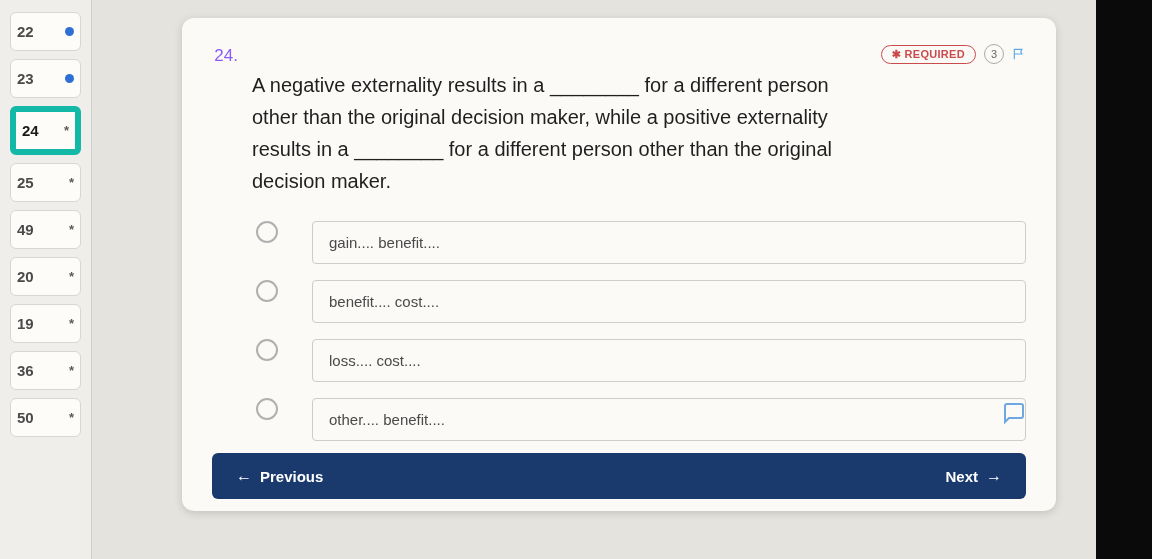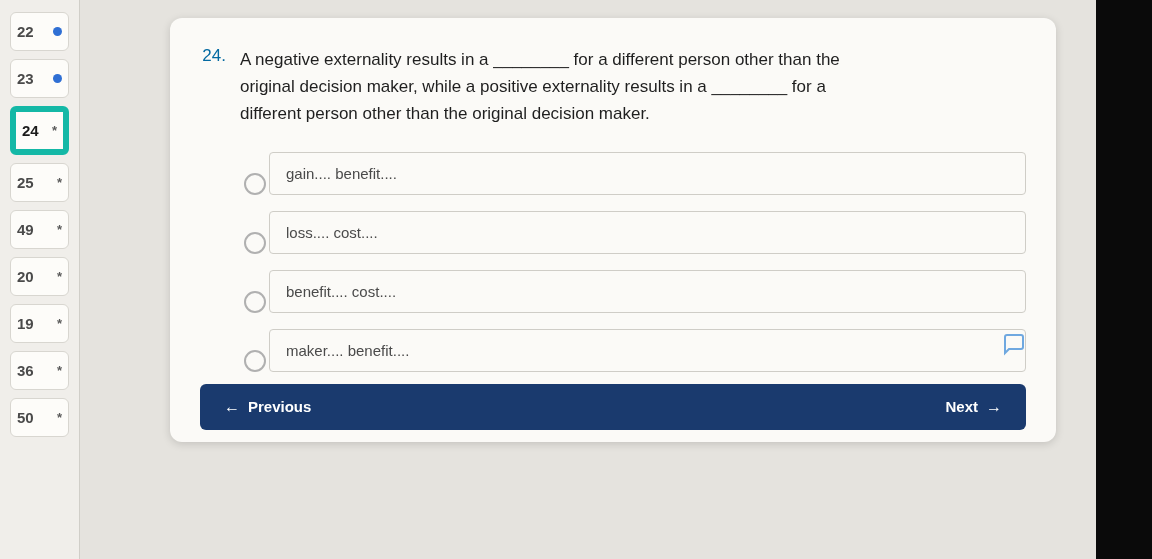--- a/index.html
+++ b/index.html
@@ -5,21 +5,21 @@
     * { margin: 0; padding: 0; box-sizing: border-box; }
     body {
       font-family: -apple-system, BlinkMacSystemFont, "Segoe UI", Arial, sans-serif;
       background: #e5e3de;
       width: 1152px;
       height: 559px;
       overflow: hidden;
       display: flex;
     }
     .sidebar {
-      width: 80px;
+      width: 92px;
       background: #f0eeea;
       border-right: 1px solid #d0cec8;
       display: flex;
       flex-direction: column;
       padding-top: 8px;
     }
     .nav-item {
       margin: 4px 10px;
       padding: 10px 6px;
       border: 1px solid #d8d6d0;
@@ -78,28 +78,28 @@
       border-radius: 50%;
       display: flex; align-items: center; justify-content: center;
       font-size: 11px; color: #666;
     }
     .flag-icon {
       width: 14px; height: 16px;
       color: #5fa8e8;
     }
 
     .qrow { display: flex; gap: 14px; }
-    .qnum { font-size: 17px; color: #0369a1; font-weight: 500; min-width: 26px; text-align: right; }
-    .qtext { font-size: 17px; color: #1f1f1f; line-height: 1.6; padding-right: 170px; }
+    .qnum { font-size: 17px; color: #8b5cf6; font-weight: 500; min-width: 26px; text-align: right; }
+    .qtext { font-size: 20px; color: #1f1f1f; line-height: 1.6; padding-right: 170px; margin-top: 23px; }
 
     .options { margin: 24px 0 0 44px; display: flex; flex-direction: column; gap: 16px; }
     .option {
       display: flex;
-      align-items: flex-end;
-      gap: 3px;
+      align-items: flex-start;
+      gap: 34px;
     }
     .radio {
       width: 22px; height: 22px;
       border: 2px solid #b0b0b0;
       border-radius: 50%;
       flex-shrink: 0;
     }
     .option-box {
       flex: 1;
       border: 1px solid #cfcdc7;
@@ -181,42 +181,49 @@
   </div>
   <div class="nav-item">
     <span class="nav-text">50</span>
     <span class="asterisk">*</span>
   </div>
 </div>
 
 <div class="main">
   <div class="card">
 
+    <div class="header-badges">
+      <span class="required-badge">✱ REQUIRED</span>
+      <span class="flags-circle">3</span>
+      <svg class="flag-icon" viewBox="0 0 24 24" fill="none" stroke="currentColor" stroke-width="2">
+        <path d="M4 21V4h13l-2 4 2 4H4"></path>
+      </svg>
+    </div>
 
     <div class="qrow">
       <div class="qnum">24.</div>
       <div class="qtext">A negative externality results in a ________ for a different person other than the original decision maker, while a positive externality results in a ________ for a different person other than the original decision maker.</div>
     </div>
 
     <div class="options">
       <div class="option">
         <div class="radio"></div>
         <div class="option-box">gain.... benefit....</div>
       </div>
       <div class="option">
         <div class="radio"></div>
+        <div class="option-box">benefit.... cost....</div>
+      </div>
+      <div class="option">
+        <div class="radio"></div>
         <div class="option-box">loss.... cost....</div>
       </div>
       <div class="option">
         <div class="radio"></div>
-        <div class="option-box">benefit.... cost....</div>
-      </div>
-      <div class="option">
-        <div class="radio"></div>
-        <div class="option-box">maker.... benefit....</div>
+        <div class="option-box">other.... benefit....</div>
       </div>
     </div>
 
     <svg class="comment-icon" viewBox="0 0 24 24" fill="none" stroke="currentColor" stroke-width="2">
       <path d="M21 15a2 2 0 0 1-2 2H7l-4 4V5a2 2 0 0 1 2-2h14a2 2 0 0 1 2 2z"></path>
     </svg>
 
     <div class="navbar">
       <div class="nav-btn">
         <span class="arrow">←</span>

